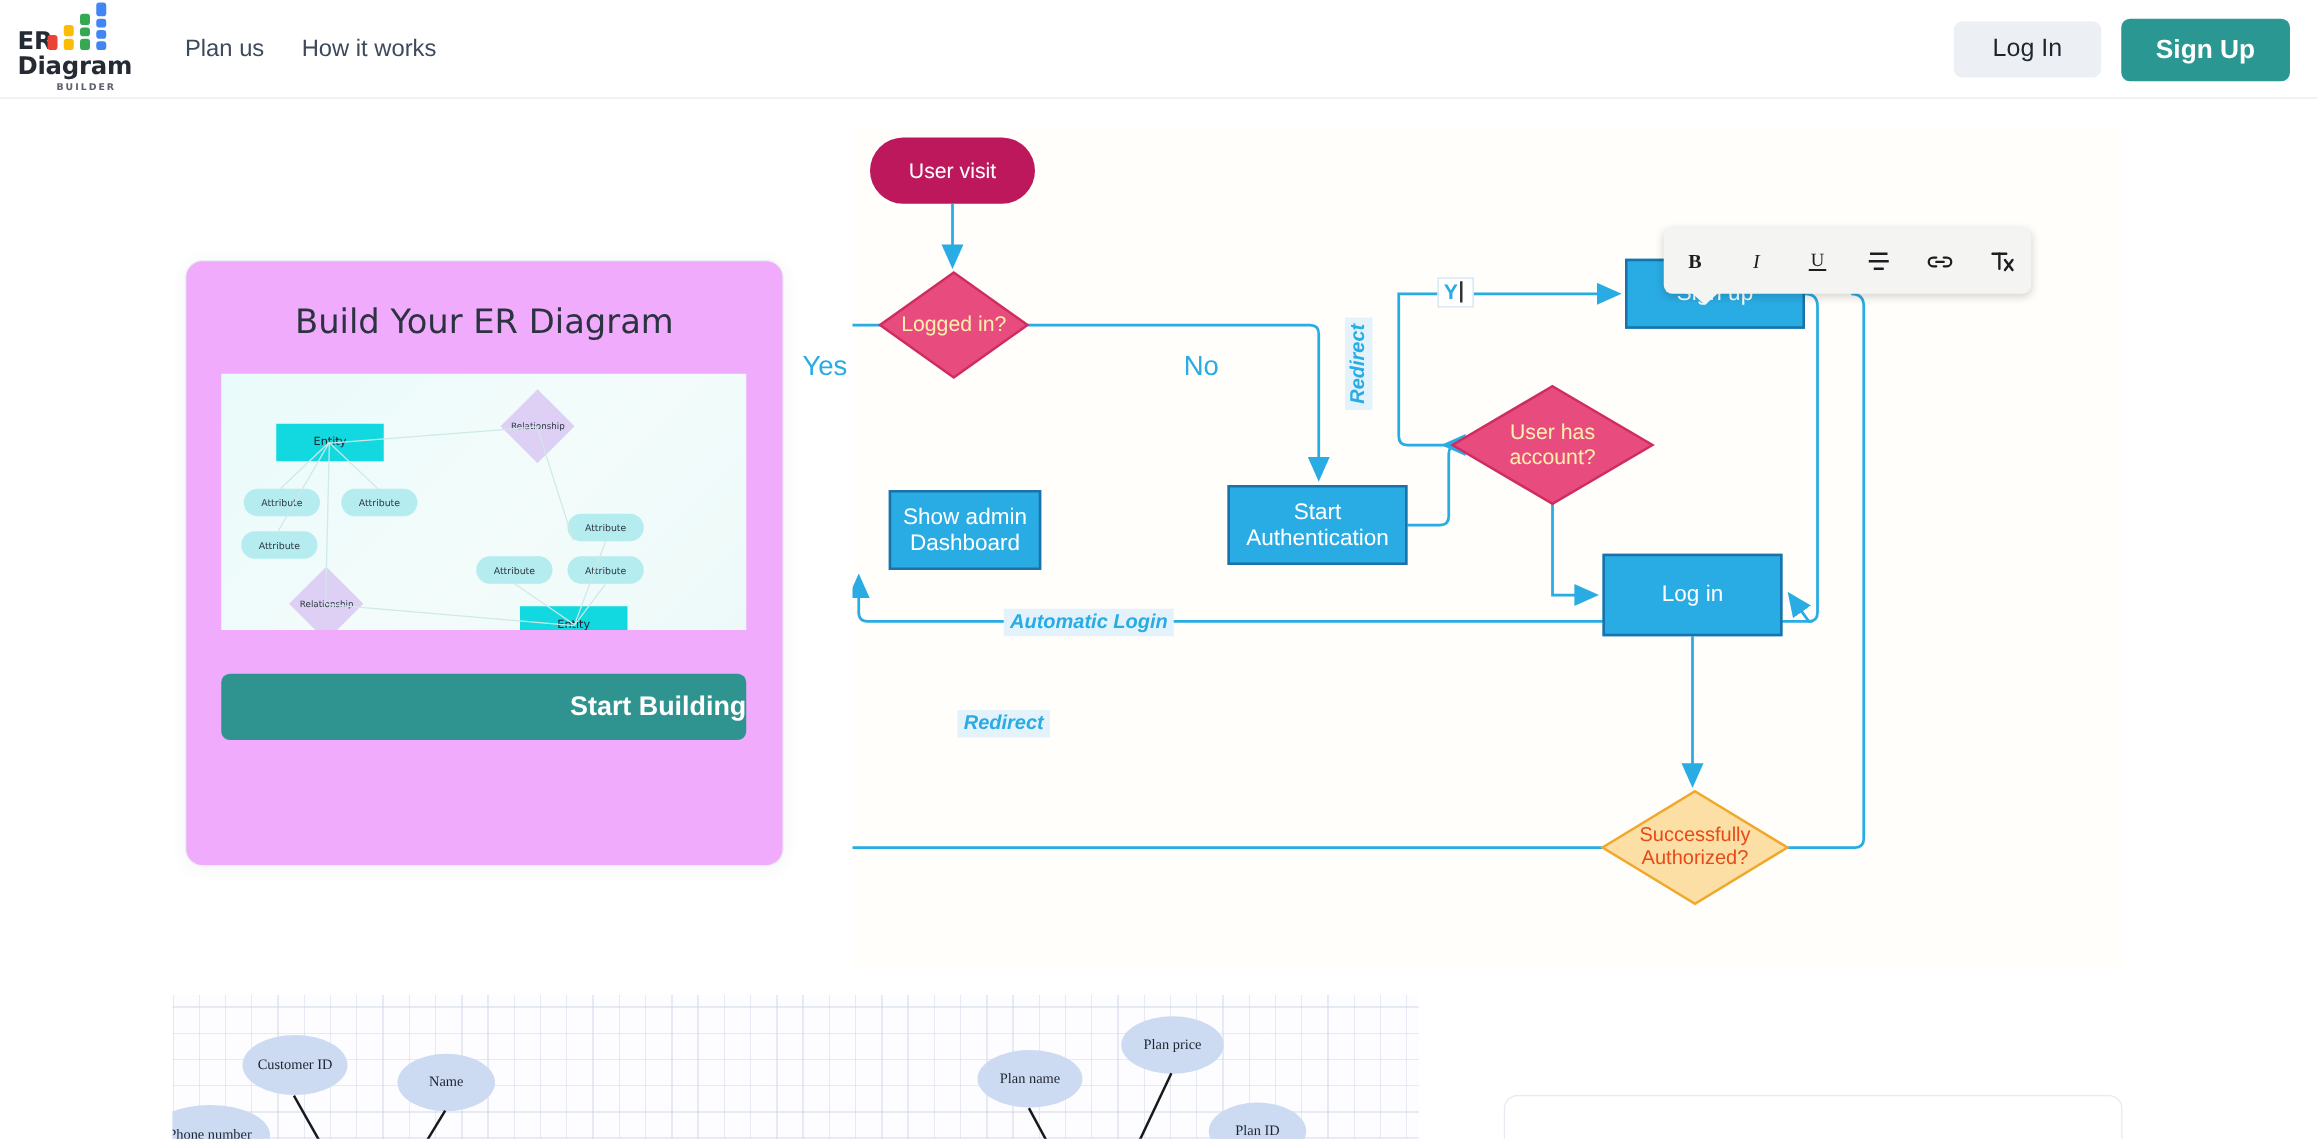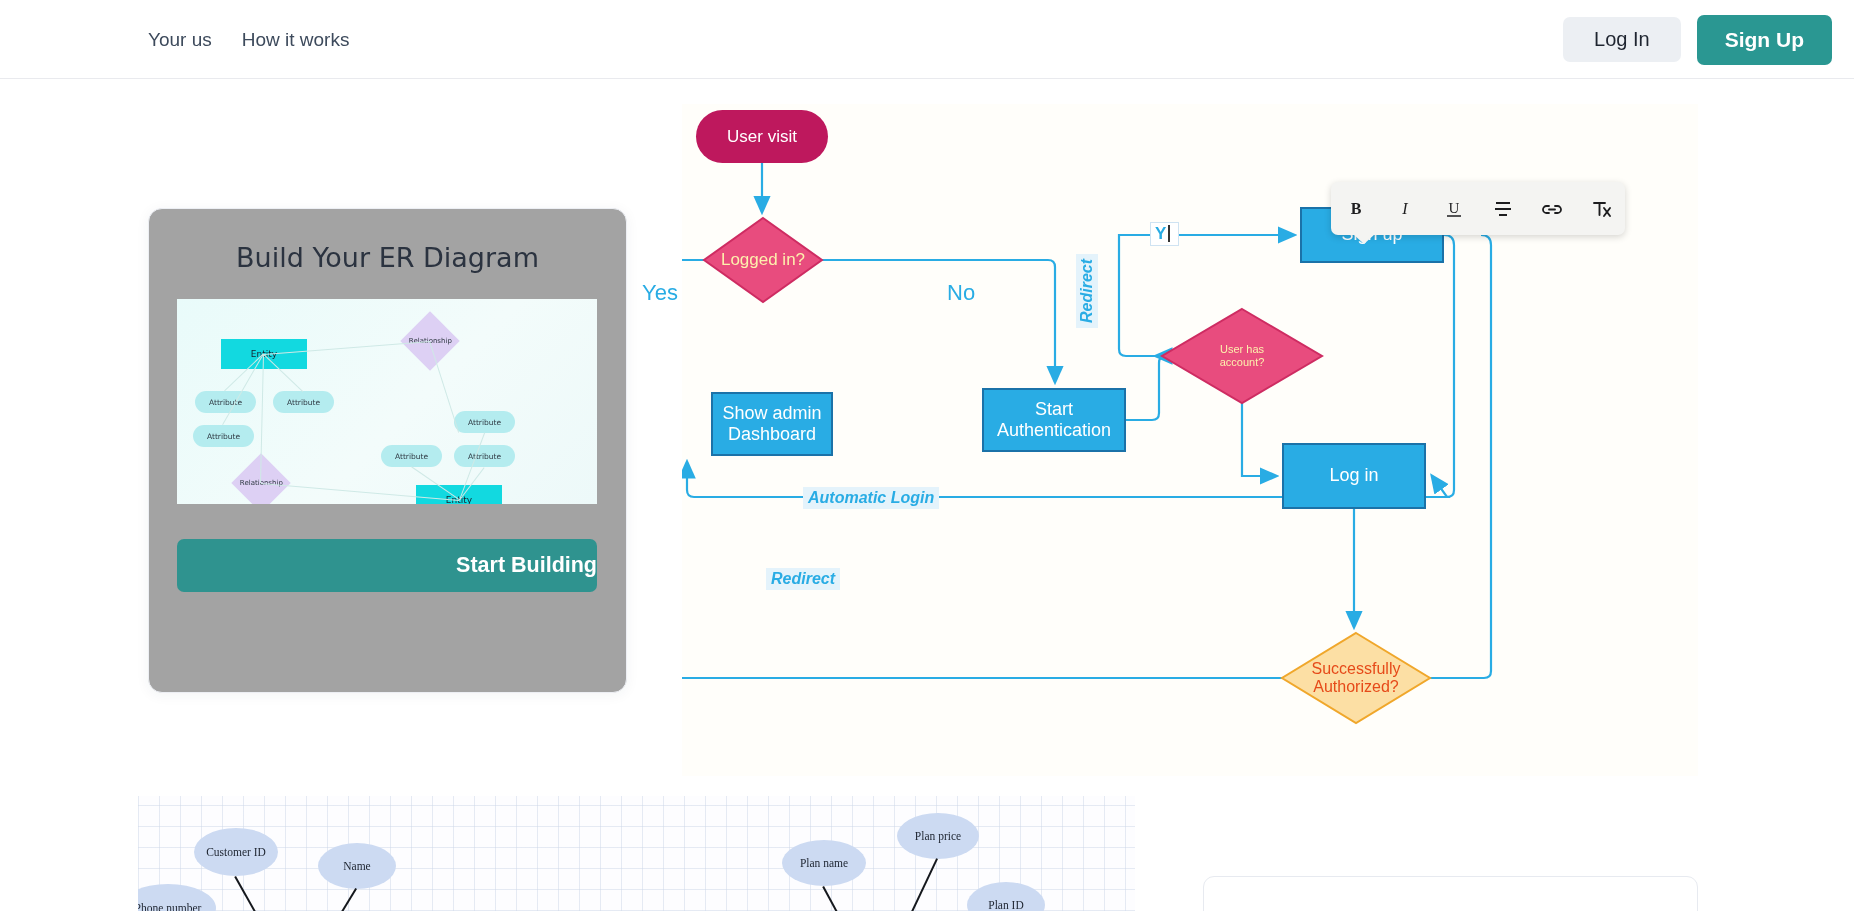--- a/index.html
+++ b/index.html
@@ -64,21 +64,21 @@
     font-size: 21px; font-weight: bold;
     padding: 13px 28px;
     border: none; border-radius: 7px; cursor: pointer;
     font-family: "Liberation Sans", sans-serif;
   }
 
   
   .build-card {
     position: absolute; left: 148px; top: 208px;
     width: 479px; height: 485px;
-    background: #a3a3a3;
+    background: #f0abfc;
     border: 1px solid #eceef3;
     border-radius: 14px;
     box-shadow: 0 2px 14px rgba(40,50,80,0.055);
   }
   .build-title {
     text-align: center; margin-top: 33px;
     font-size: 27px; color: #2b3340; font-weight: normal;
     font-family: "DejaVu Sans", sans-serif;
   }
   .er-preview {
@@ -226,23 +226,39 @@
     position: absolute; left: 1203px; top: 876px;
     width: 495px; height: 120px;
     border: 1px solid #e7eaf0; border-radius: 11px;
     background: #ffffff;
   }
 </style>
 </head>
 <body>
 
 <div class="navbar">
+  <div class="logo-wrap">
+    <div class="logo-blocks">
+      <div class="lb" style="left:0px;  top:20px; height:12px; background:#ea4335;"></div>
+      <div class="lb" style="left:13px; top:12px; height:9px;  background:#fbbc05;"></div>
+      <div class="lb" style="left:13px; top:23px; height:9px;  background:#fbbc05;"></div>
+      <div class="lb" style="left:26px; top:3px;  height:9px;  background:#34a853;"></div>
+      <div class="lb" style="left:26px; top:14px; height:7px;  background:#34a853;"></div>
+      <div class="lb" style="left:26px; top:23px; height:9px;  background:#34a853;"></div>
+      <div class="lb" style="left:39px; top:-6px; height:11px; background:#4285f4;"></div>
+      <div class="lb" style="left:39px; top:7px;  height:7px;  background:#4285f4;"></div>
+      <div class="lb" style="left:39px; top:16px; height:7px;  background:#4285f4;"></div>
+      <div class="lb" style="left:39px; top:25px; height:7px;  background:#4285f4;"></div>
+    </div>
+    <div class="logo-title">ER Diagram</div>
+    <div class="logo-sub">BUILDER</div>
+  </div>
 
   <div class="nav-links">
-    <span class="nav-link">Your us</span>
+    <span class="nav-link">Plan us</span>
     <span class="nav-link">How it works</span>
   </div>
 
   <div class="nav-actions">
     <button class="btn-login">Log In</button>
     <button class="btn-signup">Sign Up</button>
   </div>
 </div>
 
 <div class="build-card">
@@ -318,21 +334,21 @@
   <div class="n-dec-text" style="left:22px; top:114px; width:118px; height:84px; color:#FDF0AD; font-size:17px;">Logged in?</div>
 
   <div class="node n-proc" style="left:29px;  top:288px; width:122px; height:64px;">
       <span id="n2">Show admin<br>Dashboard</span>
     </div>
 
   <div class="node n-proc" style="left:300px; top:284px; width:144px; height:64px;">
       <span id="n3">Start<br>Authentication</span>
     </div>
 
-  <div class="n-dec-text" style="left:480px; top:205px; width:160px; height:94px; color:#FDF0AD; font-size:11px;">
+  <div class="n-dec-text" style="left:480px; top:205px; width:160px; height:94px; color:#FDF0AD; font-size:17px;">
       <span id="n4">User has<br>account?</span>
     </div>
 
   <div class="node n-proc" style="left:618px; top:103px; width:144px; height:56px;">Sign up</div>
 
   <div class="node n-proc" style="left:600px; top:339px; width:144px; height:66px;">Log in</div>
 
   <div class="n-dec-text" style="left:600px; top:529px; width:148px; height:90px; color:#E64A19; font-size:16px;">
       <span id="n7">Successfully<br>Authorized?</span>
     </div>

